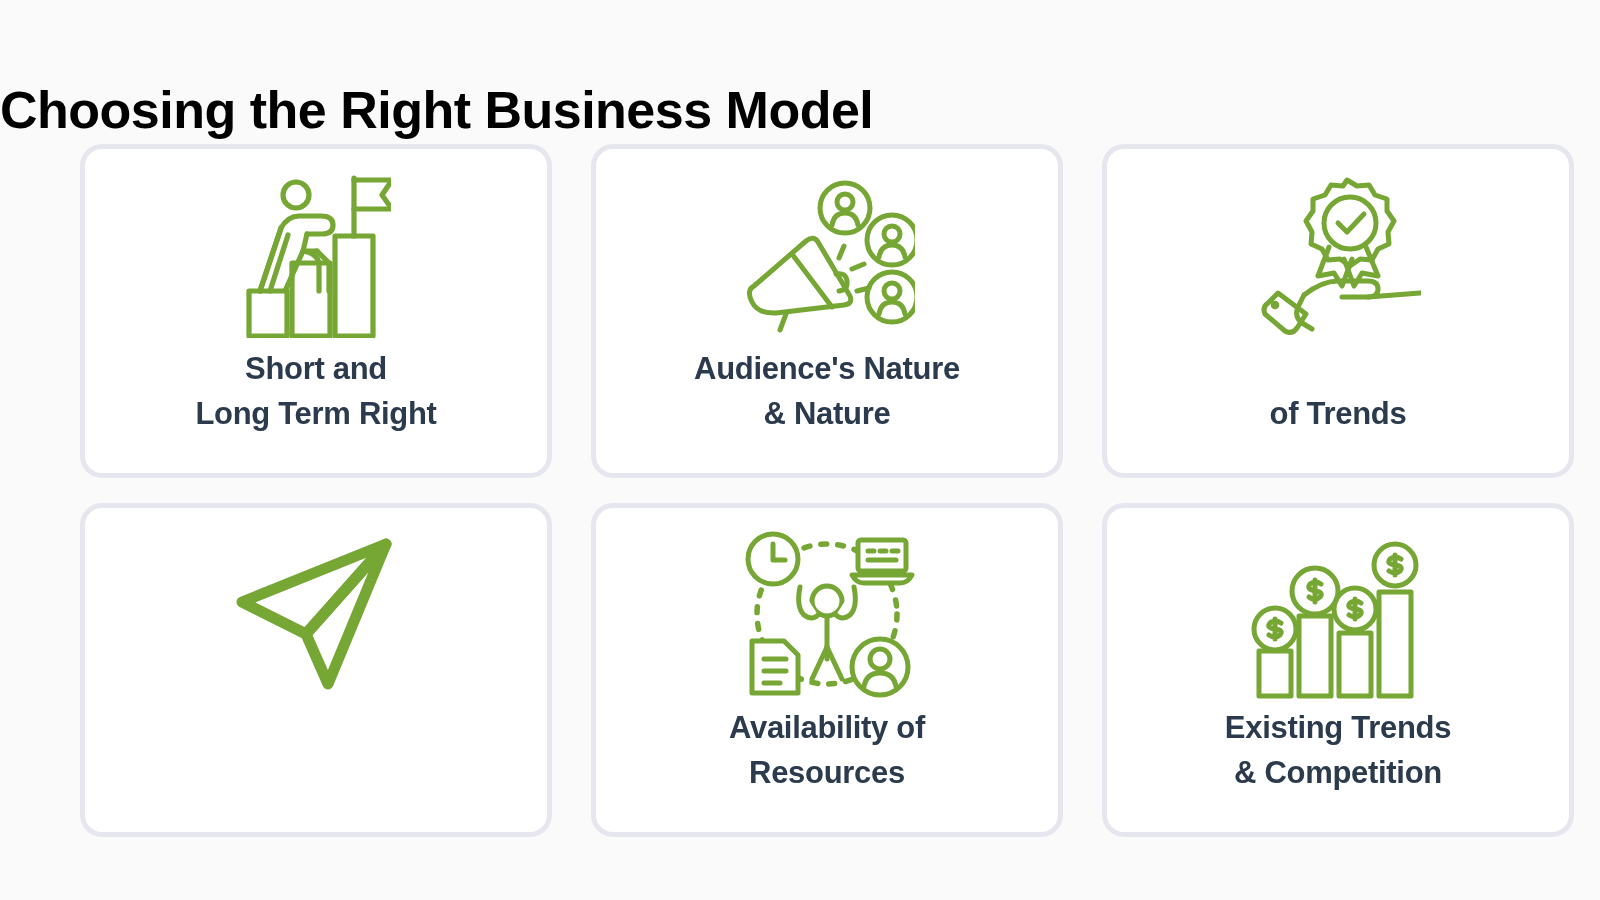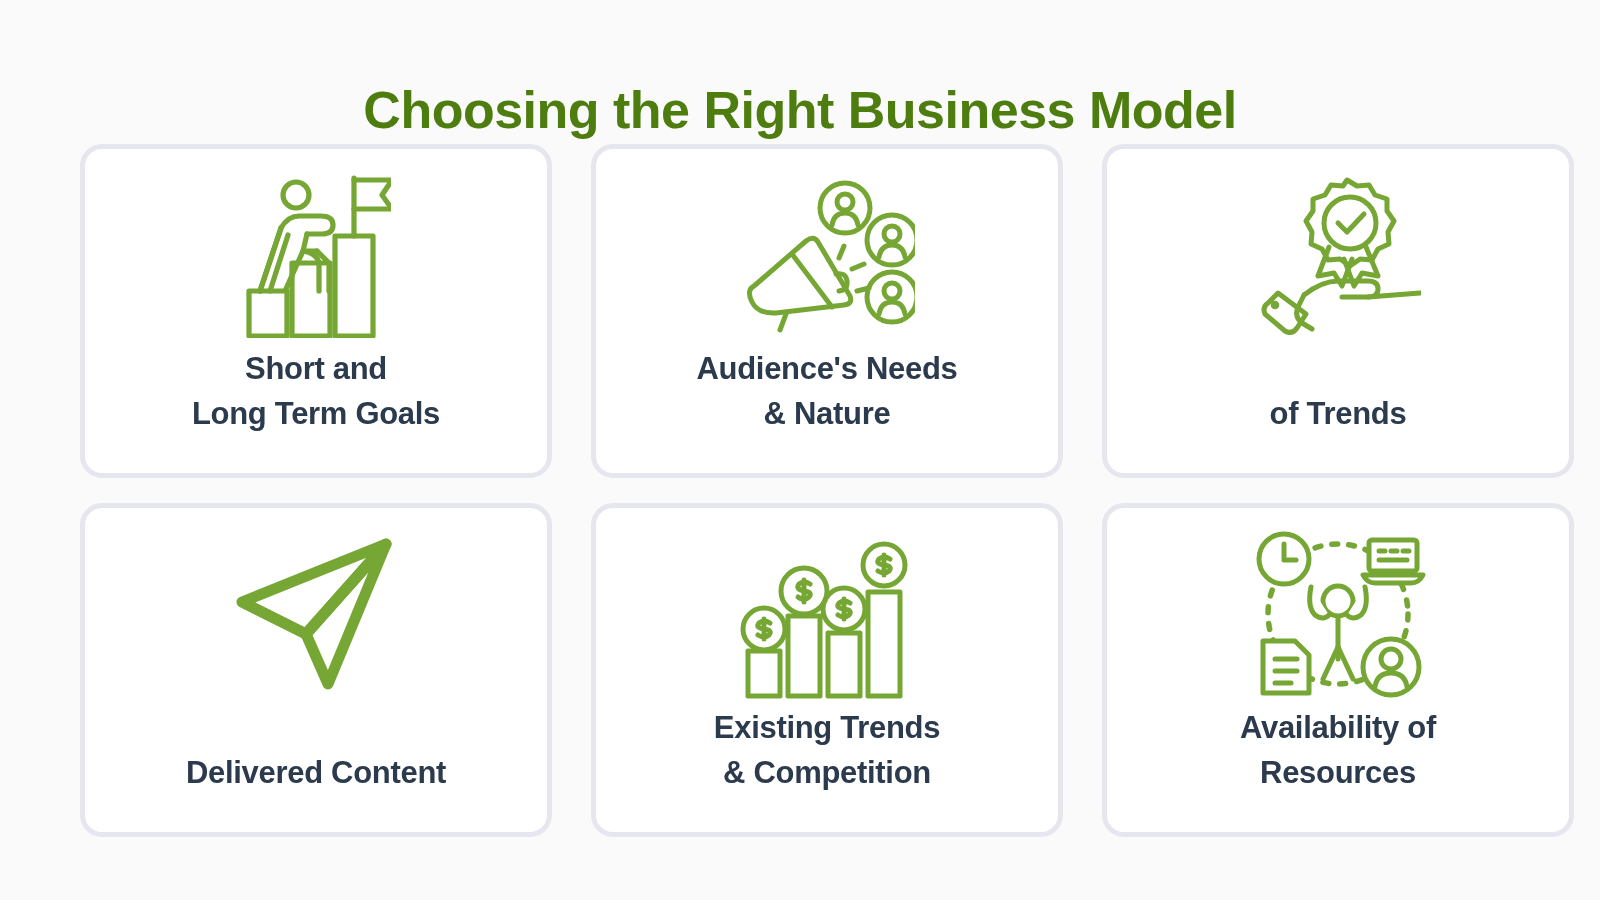--- a/index.html
+++ b/index.html
@@ -17,25 +17,25 @@
     position: relative;
     width: 1600px;
     height: 900px;
     box-sizing: border-box;
   }
   .page-title {
     position: absolute;
     top: 46px;
     left: 0;
     width: 1600px;
-    text-align: center;
+    text-align: left;
     font-size: 52px;
     font-weight: bold;
     letter-spacing: -0.5px;
-    color: #4d7c0f;
+    color: #000000;
     line-height: 1.15;
     font-family: "Liberation Sans", sans-serif;
   }
   .grid {
     position: absolute;
     top: 144px;
     left: 80px;
     width: 1494px;
     display: grid;
     grid-template-columns: repeat(3, 1fr);
@@ -106,21 +106,21 @@
 
           <path d="M40 55 L19 118"></path>
           <path d="M40 55 L19 118"></path>
 
           <path d="M47 62 L29 118"></path>
           <path d="M62 78 L44 118"></path>
           <path d="M62 78 Q76 80 78 90 L78 118"></path>
           <path d="M76 78 L88 90 L88 118"></path>
         </svg>
       </div>
-      <div class="card-label"><span>Short and</span><br><span>Long Term Goals</span></div>
+      <div class="card-label"><span>Short and</span><br><span>Long Term Right</span></div>
     </div>
 
     <div class="card">
       <div class="card-icon">
         <svg width="175" height="155" viewBox="0 0 175 155" fill="none" stroke="#76a633" stroke-width="5" stroke-linecap="round" stroke-linejoin="round">
 
           <path d="M14 108 L66 63 Q74 57 78 64 L110 118 Q113 126 104 127 L36 135 Q18 136 12 124 Q6 112 14 108 Z"></path>
 
           <line x1="52" y1="76" x2="92" y2="129"></line>
 
@@ -138,21 +138,21 @@
 
           <circle cx="152" cy="62" r="25"></circle>
           <circle cx="152" cy="56" r="8"></circle>
           <path d="M139 79 Q141 67 152 67 Q163 67 165 79"></path>
 
           <circle cx="152" cy="119" r="25"></circle>
           <circle cx="152" cy="113" r="8"></circle>
           <path d="M139 136 Q141 124 152 124 Q163 124 165 136"></path>
         </svg>
       </div>
-      <div class="card-label"><span>Audience's Needs</span><br><span>&amp; Nature</span></div>
+      <div class="card-label"><span>Audience's Nature</span><br><span>&amp; Nature</span></div>
     </div>
 
     <div class="card">
       <div class="card-icon">
         <svg width="165" height="160" viewBox="0 0 165 160" fill="none" stroke="#76a633" stroke-width="5" stroke-linecap="round" stroke-linejoin="round">
 
           <path d="M73 72 L62 101 L78 98 L86 111 L96 84"></path>
           <path d="M110 72 L122 101 L106 98 L98 111 L88 84"></path>
 
           <path d="M91 5 L101 11 L113 10 L119 20 L131 24 L131 36 L138 46 L132 57 L133 69 L122 74 L116 85 L104 84 L94 91 L84 84 L72 85 L66 74 L55 69 L56 57 L50 46 L57 36 L57 24 L69 20 L75 10 L87 11 Z"></path>
@@ -174,21 +174,57 @@
 
     <div class="card">
       <div class="card-icon">
         <svg width="165" height="160" viewBox="0 0 165 160" fill="none" stroke="#76a633" stroke-width="11" stroke-linecap="round" stroke-linejoin="round">
 
           <path d="M8 68 L152 10 L72 100 Z"></path>
 
           <path d="M72 100 L152 10 L94 150 Z"></path>
         </svg>
       </div>
-      <div class="card-label"><br><span>Delivered Content</span></div>
+      <div class="card-label"><br></div>
+    </div>
+
+    <div class="card">
+      <div class="card-icon">
+        <svg width="175" height="170" viewBox="0 0 175 170" fill="none" stroke="#76a633" stroke-width="5" stroke-linecap="round" stroke-linejoin="round">
+
+          <circle cx="87" cy="85" r="70" stroke-dasharray="6 11" stroke-width="5.5"></circle>
+
+          <circle cx="33" cy="30" r="25" fill="#ffffff"></circle>
+          <path d="M33 15 L33 31 L45 31"></path>
+
+          <rect x="118" y="11" width="48" height="31" rx="3" fill="#ffffff"></rect>
+          <line x1="128" y1="22" x2="134" y2="22"></line>
+          <line x1="140" y1="22" x2="146" y2="22"></line>
+          <line x1="152" y1="22" x2="158" y2="22"></line>
+          <line x1="128" y1="31" x2="156" y2="31"></line>
+          <path d="M112 46 L172 46 Q168 54 160 54 L124 54 Q116 54 112 46 Z" fill="#ffffff"></path>
+
+          <path d="M12 112 L44 112 L58 126 L58 164 L12 164 Z" fill="#ffffff"></path>
+          <line x1="24" y1="130" x2="46" y2="130"></line>
+          <line x1="24" y1="142" x2="46" y2="142"></line>
+          <line x1="24" y1="154" x2="40" y2="154"></line>
+
+          <circle cx="140" cy="138" r="28" fill="#ffffff"></circle>
+          <circle cx="140" cy="130" r="10"></circle>
+          <path d="M124 158 Q126 144 140 144 Q154 144 156 158"></path>
+
+          <circle cx="87" cy="72" r="15" fill="#ffffff"></circle>
+          <path d="M60 58 Q56 78 64 86 Q72 92 78 86" fill="#ffffff"></path>
+          <path d="M114 58 Q118 78 110 86 Q102 92 96 86" fill="#ffffff"></path>
+          <line x1="87" y1="88" x2="87" y2="130"></line>
+          <path d="M87 118 L72 150"></path>
+          <path d="M87 118 L102 150"></path>
+        </svg>
+      </div>
+      <div class="card-label"><span>Availability of</span><br><span>Resources</span></div>
     </div>
 
     <div class="card">
       <div class="card-icon">
         <svg width="175" height="170" viewBox="0 0 175 170" fill="none" stroke="#76a633" stroke-width="5" stroke-linecap="round" stroke-linejoin="round">
 
           <rect x="8" y="122" width="32" height="45"></rect>
           <rect x="48" y="87" width="32" height="80"></rect>
           <rect x="88" y="104" width="32" height="63"></rect>
           <rect x="128" y="63" width="32" height="104"></rect>
@@ -199,50 +235,14 @@
           <path d="M64 51 L64 73 M70 55 Q64 51 59 55 Q55 60 64 62 Q73 63 69 68 Q64 73 58 68"></path>
           <circle cx="104" cy="80" r="21"></circle>
           <path d="M104 70 L104 90 M110 74 Q104 70 99 74 Q95 79 104 80 Q113 81 109 86 Q104 90 98 86"></path>
           <circle cx="144" cy="36" r="21"></circle>
           <path d="M144 26 L144 46 M150 30 Q144 26 139 30 Q135 35 144 36 Q153 37 149 42 Q144 46 138 42"></path>
         </svg>
       </div>
       <div class="card-label"><span>Existing Trends</span><br><span>&amp; Competition</span></div>
     </div>
 
-    <div class="card">
-      <div class="card-icon">
-        <svg width="175" height="170" viewBox="0 0 175 170" fill="none" stroke="#76a633" stroke-width="5" stroke-linecap="round" stroke-linejoin="round">
-
-          <circle cx="87" cy="85" r="70" stroke-dasharray="6 11" stroke-width="5.5"></circle>
-
-          <circle cx="33" cy="30" r="25" fill="#ffffff"></circle>
-          <path d="M33 15 L33 31 L45 31"></path>
-
-          <rect x="118" y="11" width="48" height="31" rx="3" fill="#ffffff"></rect>
-          <line x1="128" y1="22" x2="134" y2="22"></line>
-          <line x1="140" y1="22" x2="146" y2="22"></line>
-          <line x1="152" y1="22" x2="158" y2="22"></line>
-          <line x1="128" y1="31" x2="156" y2="31"></line>
-          <path d="M112 46 L172 46 Q168 54 160 54 L124 54 Q116 54 112 46 Z" fill="#ffffff"></path>
-
-          <path d="M12 112 L44 112 L58 126 L58 164 L12 164 Z" fill="#ffffff"></path>
-          <line x1="24" y1="130" x2="46" y2="130"></line>
-          <line x1="24" y1="142" x2="46" y2="142"></line>
-          <line x1="24" y1="154" x2="40" y2="154"></line>
-
-          <circle cx="140" cy="138" r="28" fill="#ffffff"></circle>
-          <circle cx="140" cy="130" r="10"></circle>
-          <path d="M124 158 Q126 144 140 144 Q154 144 156 158"></path>
-
-          <circle cx="87" cy="72" r="15" fill="#ffffff"></circle>
-          <path d="M60 58 Q56 78 64 86 Q72 92 78 86" fill="#ffffff"></path>
-          <path d="M114 58 Q118 78 110 86 Q102 92 96 86" fill="#ffffff"></path>
-          <line x1="87" y1="88" x2="87" y2="130"></line>
-          <path d="M87 118 L72 150"></path>
-          <path d="M87 118 L102 150"></path>
-        </svg>
-      </div>
-      <div class="card-label"><span>Availability of</span><br><span>Resources</span></div>
-    </div>
-
   </div>
 </div>
 
 </body></html>

